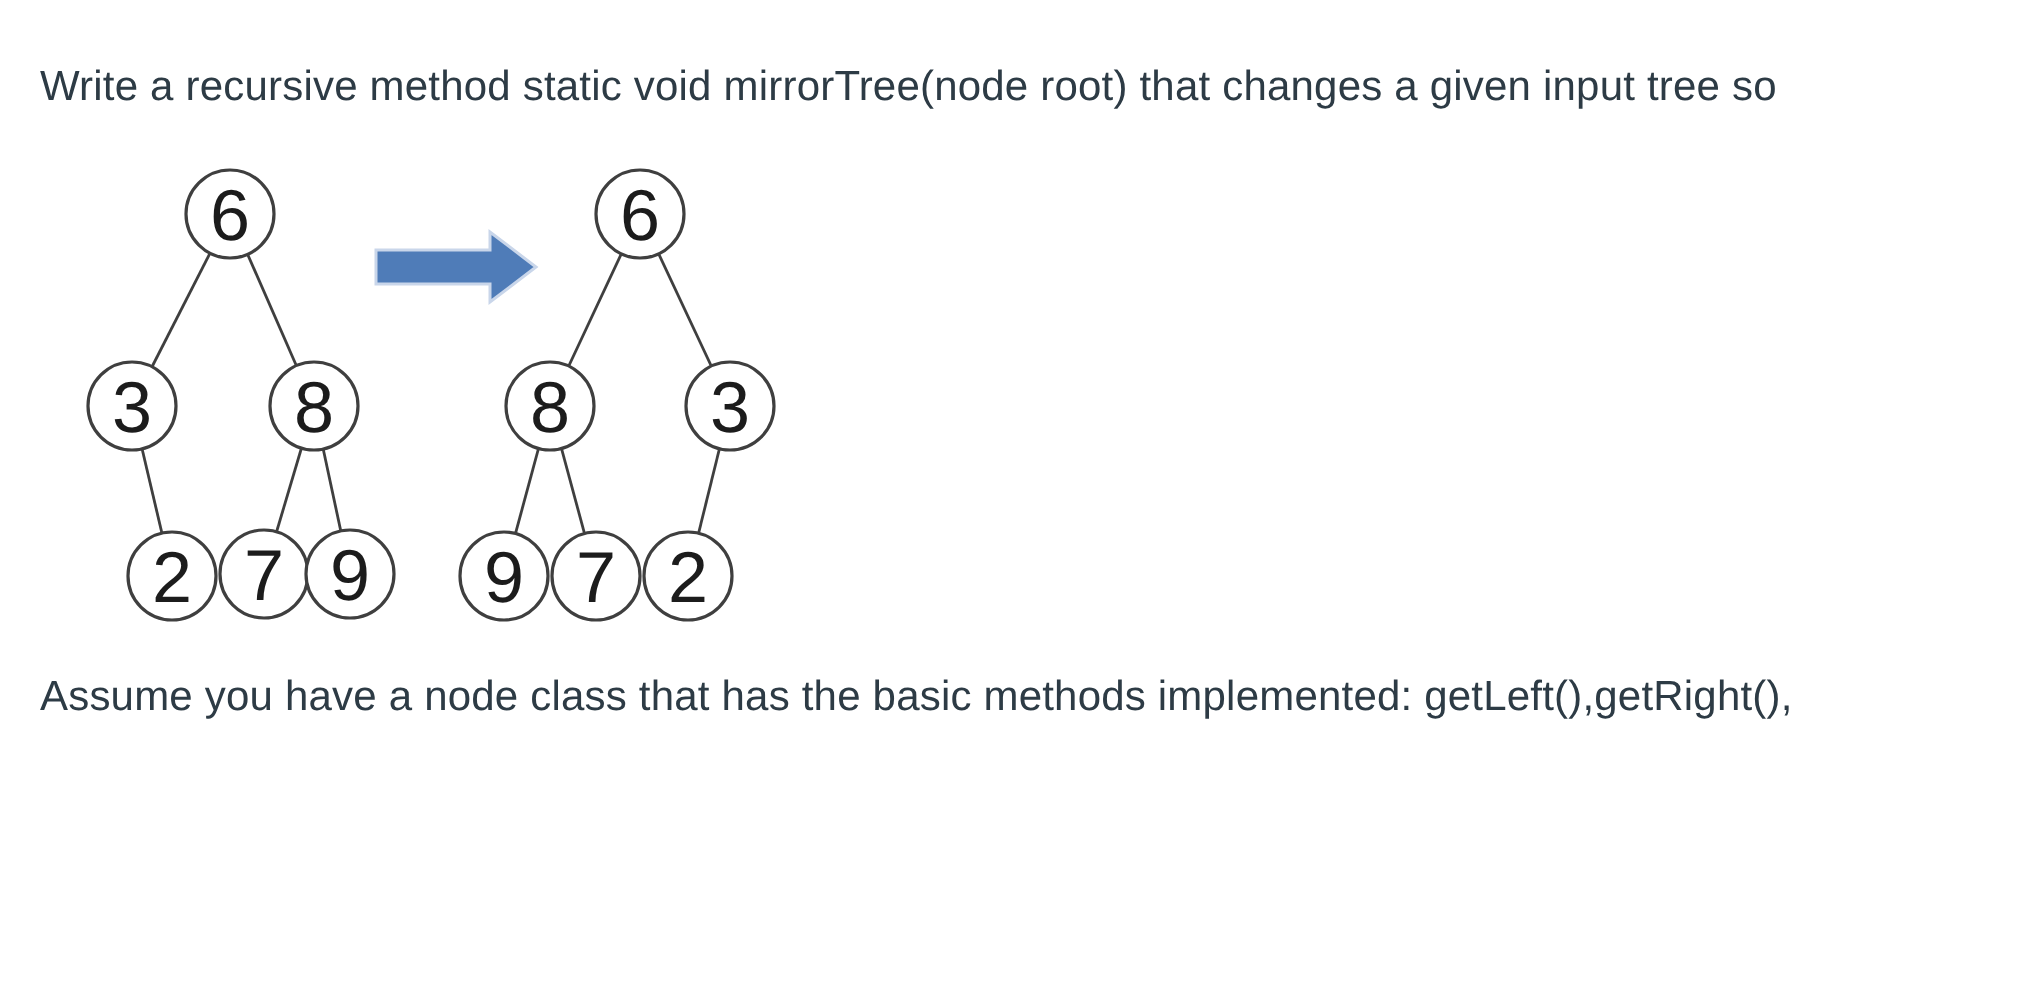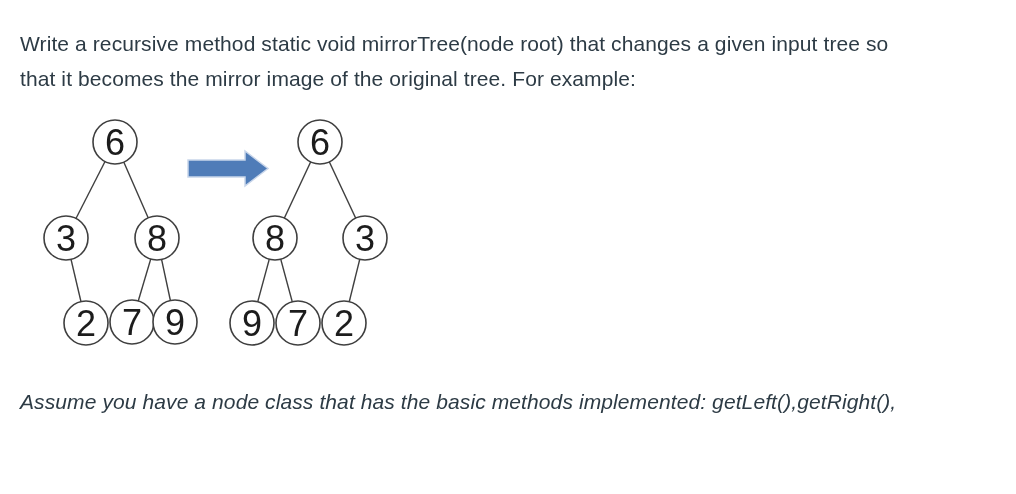--- a/index.html
+++ b/index.html
@@ -28,35 +28,32 @@
   }
   .para .line {
     display: block;
     white-space: nowrap;
   }
   .diagram-svg {
     display: block;
     margin: 4px 0 0 0;
   }
   .para.assumptions {
-    margin-top: 18px;
-    font-style: italic;
   }
   svg text {
     font-family: "Liberation Sans", "DejaVu Sans", sans-serif;
   }
 </style>
 </head>
 <body>
 
 <div class="page">
 
   <p class="para intro" style="color: rgb(45, 59, 69);">
     <span class="line">Write a recursive method static void mirrorTree(node root) that changes a given input tree so</span>
-    <span class="line">that it becomes the mirror image of the original tree. For example:</span>
   </p>
 
   <svg id="tree-svg" class="diagram-svg" width="460" height="266" viewBox="20 100 460 266">
       <g>
         <line x1="115" y1="142" x2="66" y2="238" stroke="#3f3f3f" stroke-width="1.4"></line>
         <line x1="115" y1="142" x2="157" y2="238" stroke="#3f3f3f" stroke-width="1.4"></line>
         <line x1="66" y1="238" x2="86" y2="323" stroke="#3f3f3f" stroke-width="1.4"></line>
         <line x1="157" y1="238" x2="132" y2="322" stroke="#3f3f3f" stroke-width="1.4"></line>
         <line x1="157" y1="238" x2="175" y2="322" stroke="#3f3f3f" stroke-width="1.4"></line>
         <circle cx="115" cy="142" r="22" fill="#ffffff" stroke="#3f3f3f" stroke-width="1.6"></circle>

